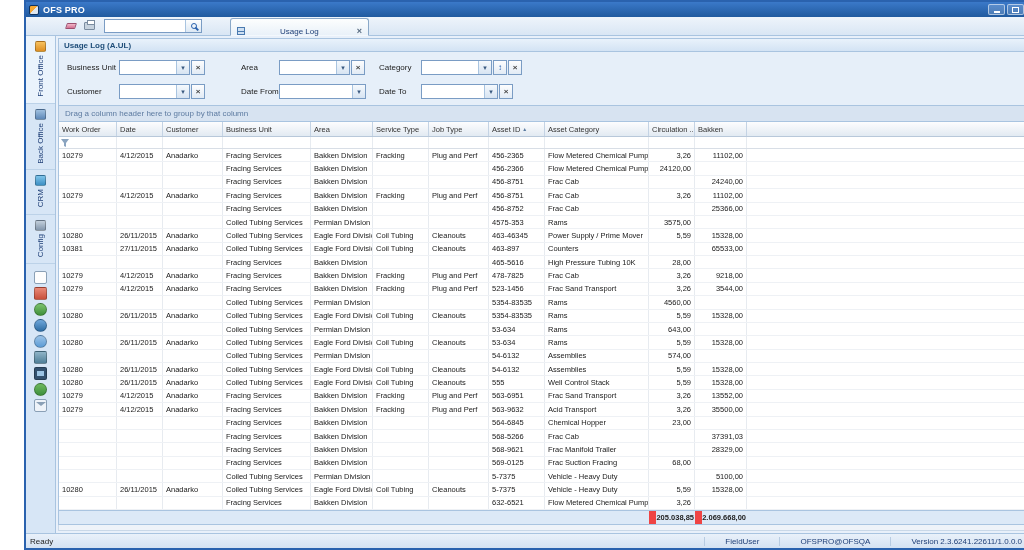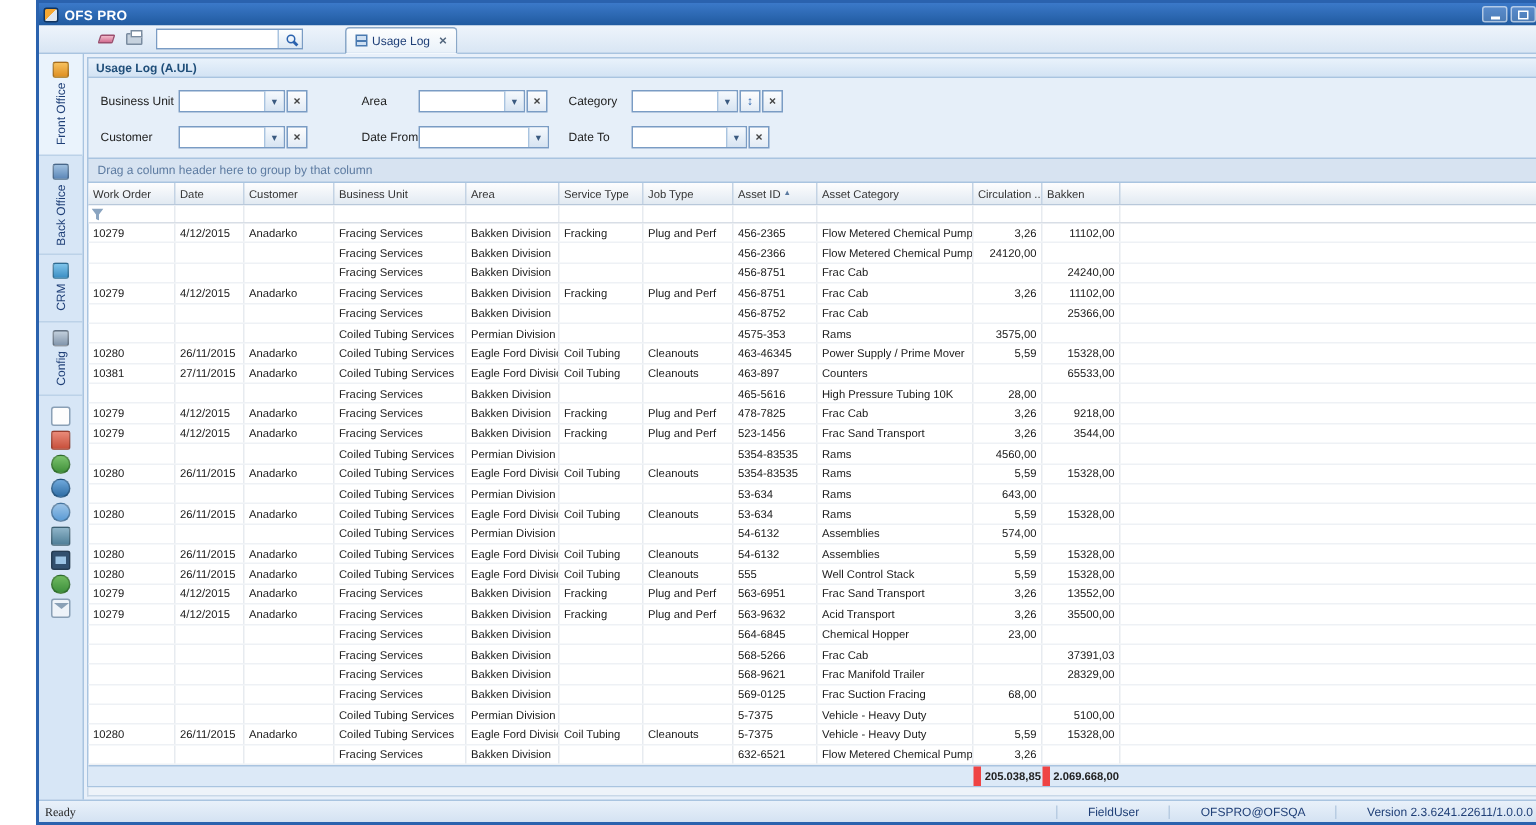--- a/index.html
+++ b/index.html
@@ -27,23 +27,23 @@
             border:1px solid #9c4f6e; transform:skewX(-18deg); border-radius:1px; }
   .printer { width:11px; height:8px; background:#c6d2de; border:1px solid #7a8ca0; border-radius:1px; position:relative;}
   .printer:before { content:""; position:absolute; left:2px; top:-3px; width:6px; height:3px; background:#fff; border:1px solid #7a8ca0;}
   .searchbox { display:flex; height:14px; margin:0 4px; border:1px solid #7a9cc4; background:#fff; }
   .searchbox input { width:80px; border:0; font-size:8px; padding:0 2px; outline:none; }
   .search-btn { width:16px; background:linear-gradient(#fdfefe,#dce8f4); border-left:1px solid #a9c4e0;
                 display:flex; align-items:center; justify-content:center; }
   .mag { width:6px; height:6px; border:1.5px solid #2a62ae; border-radius:50%; position:relative; }
   .mag:after { content:""; position:absolute; width:4px; height:1.5px; background:#2a62ae;
                transform:rotate(45deg); right:-3px; bottom:-1px; }
-  .tab { height:17px; align-self:flex-end; margin-bottom:-1px; margin-left:24px; display:flex; align-items:center;
+  .tab { height:17px; align-self:flex-end; margin-bottom:-1px; margin-left:24px; display:flex; align-items:flex-start;
          background:linear-gradient(#fdfefe,#e9f1f9); border:1px solid #8aa8c8; border-bottom:1px solid #f3f8fd;
-         border-radius:3px 3px 0 0; padding:8px 6px; font-size:8px; color:#1f3f77; }
+         border-radius:3px 3px 0 0; padding:8px 6px; font-size:8px; color:#1f3f77;gap:32px; }
   .tab-icon { width:8px; height:8px; border:1px solid #4a7ab0; margin-right:3px;
               background:linear-gradient(#cfe0f2 0 3px,#4a7ab0 3px 4px,#cfe0f2 4px 100%); }
   .tab-close { margin-left:6px; color:#53677e; font-size:9px; font-weight:bold; line-height:1; }
 
   
   .bodyrow { flex:1; display:flex; min-height:0; }
   .sidebar { flex:0 0 30px; background:#d7e6f6; border-right:1px solid #a9c4e0; display:flex;
              flex-direction:column; align-items:center; }
   .side-tab { width:100%; display:flex; flex-direction:column; align-items:center; gap:3px;
               padding:5px 0 6px; border-bottom:1px solid #bcd2e8; }
@@ -108,34 +108,34 @@
   .num { justify-content:flex-end; }
   .c0{width:58px;flex:0 0 58px} .c1{width:46px;flex:0 0 46px} .c2{width:60px;flex:0 0 60px}
   .c3{width:88px;flex:0 0 88px} .c4{width:62px;flex:0 0 62px} .c5{width:56px;flex:0 0 56px}
   .c6{width:60px;flex:0 0 60px} .c7{width:56px;flex:0 0 56px} .c8{width:104px;flex:0 0 104px}
   .c9{width:46px;flex:0 0 46px} .c10{width:52px;flex:0 0 52px}
   .cfill { flex:1; border-right:none; }
   .gsummary { flex:0 0 14px; display:flex; background:#dce9f7; border-top:1px solid #a9c4e0;
               font-size:7.5px; font-weight:bold; color:#222; }
   .s-spacer { width:590px; flex:0 0 590px; }
   .scell { display:flex; align-items:center; justify-content:flex-end; padding:0 1px;
-           border-left:5px solid #ef4444; overflow:hidden; }
+           border-left:7px solid #ef4444; overflow:hidden; }
 
   .vscroll { flex:0 0 10px; background:#e8eef6; border-left:1px solid #c4d3e4; display:flex;
              flex-direction:column; align-items:center; }
   .varrow { height:10px; width:10px; display:flex; align-items:center; justify-content:center;
             font-size:5px; color:#5a7aa0; }
   .vthumb { width:8px; height:64px; background:linear-gradient(90deg,#dfe9f4,#c3d5e9);
             border:1px solid #9ab0cc; border-radius:3px; margin-top:1px; }
   .vfill { flex:1; }
   .hstrip { flex:0 0 6px; background:#eef3f9; border:1px solid #c9d8e8; border-top:none; }
 
   .statusbar { flex:0 0 15px; background:linear-gradient(#e9f1fa,#d4e2f2); border-top:1px solid #a9c4e0;
                display:flex; align-items:center; font-size:8px; color:#222; padding:0 4px; }
-  .sb-left { flex:1;font-family:Liberation Serif, serif; }
+  .sb-left { flex:1; }
   .sb-item { padding:0 20px; border-left:1px solid #b8cce2; color:#1f3f77; white-space:nowrap; }
 </style>
 </head>
 <body>
 
 <div class="window">
 
   <div class="titlebar">
     <span class="app-icon"></span>
     <span class="title">OFS PRO</span>

